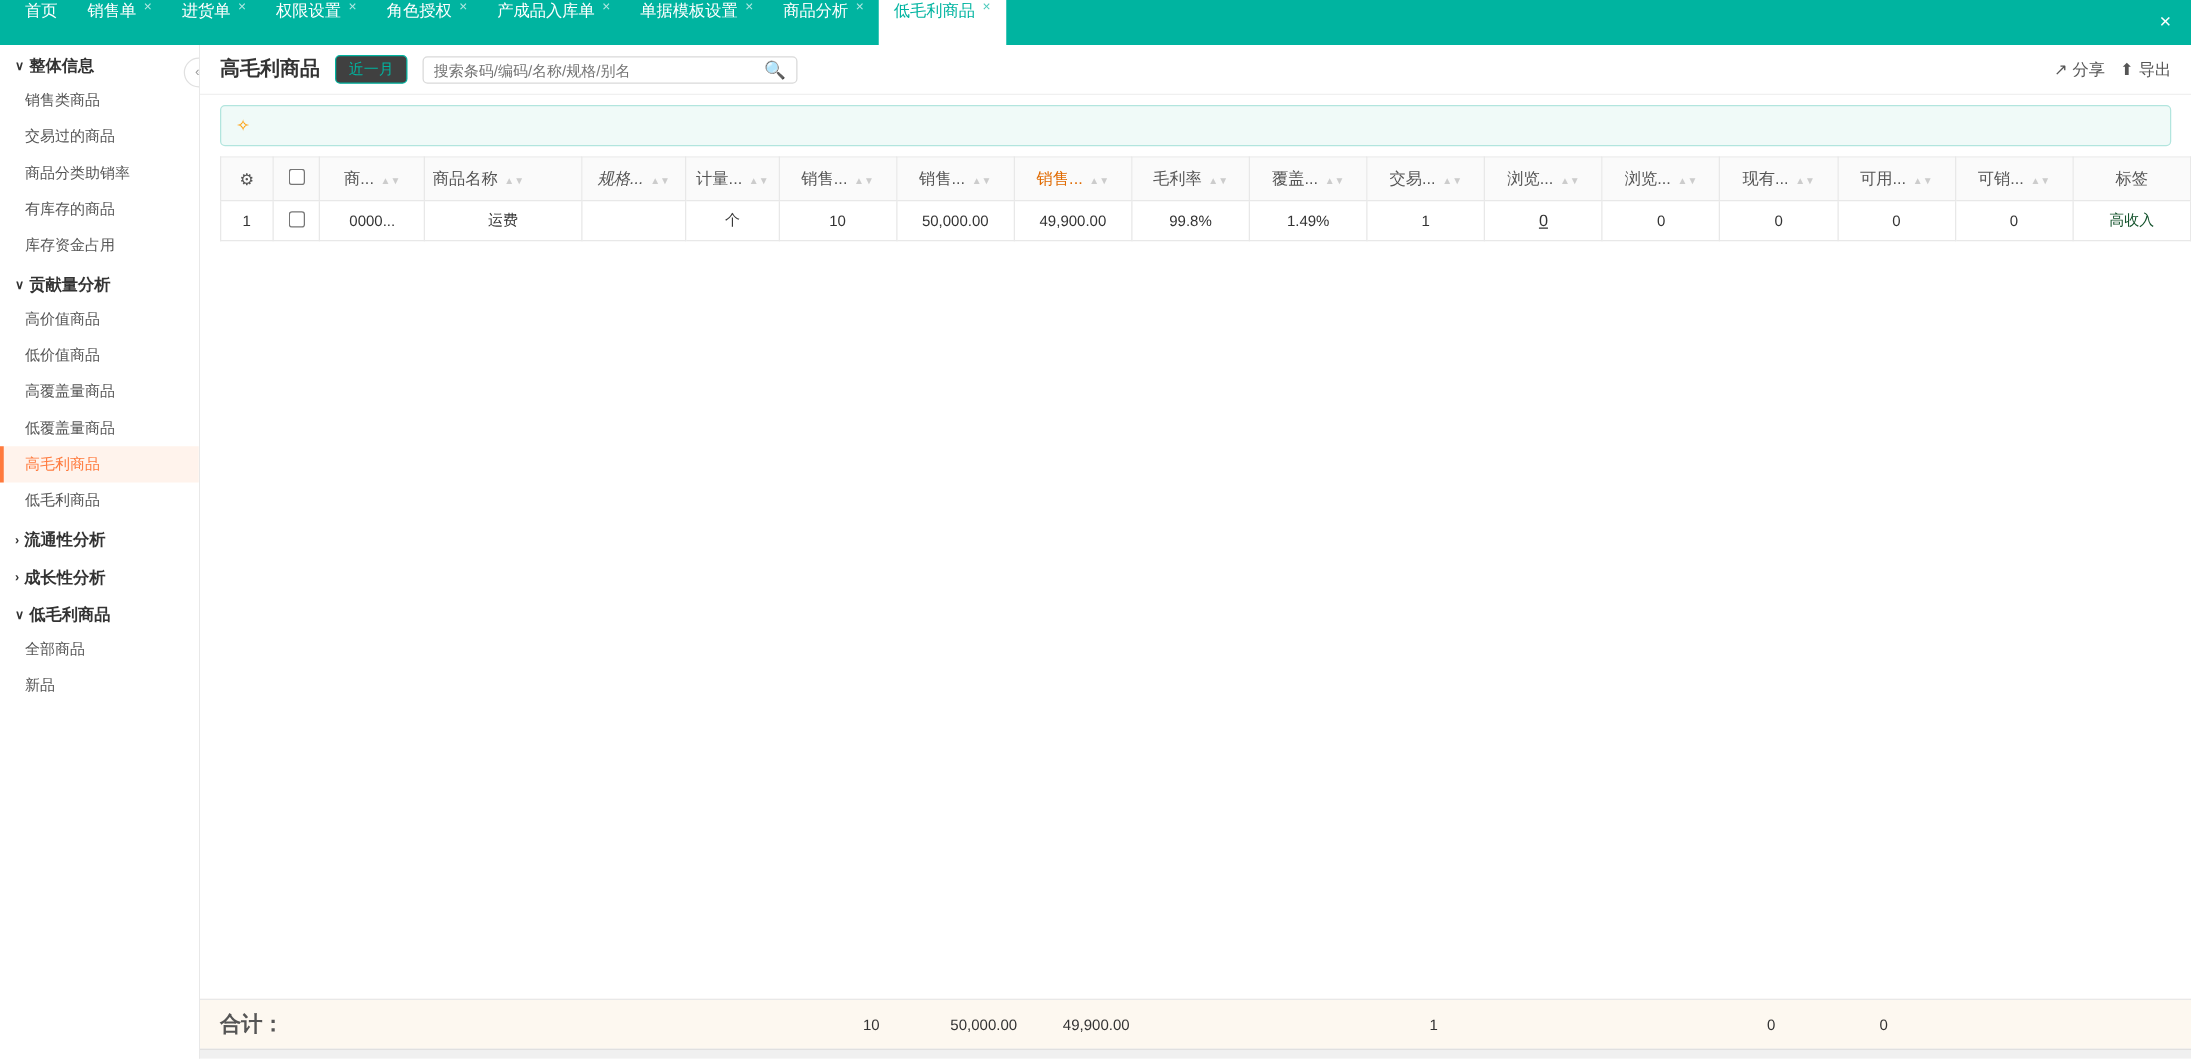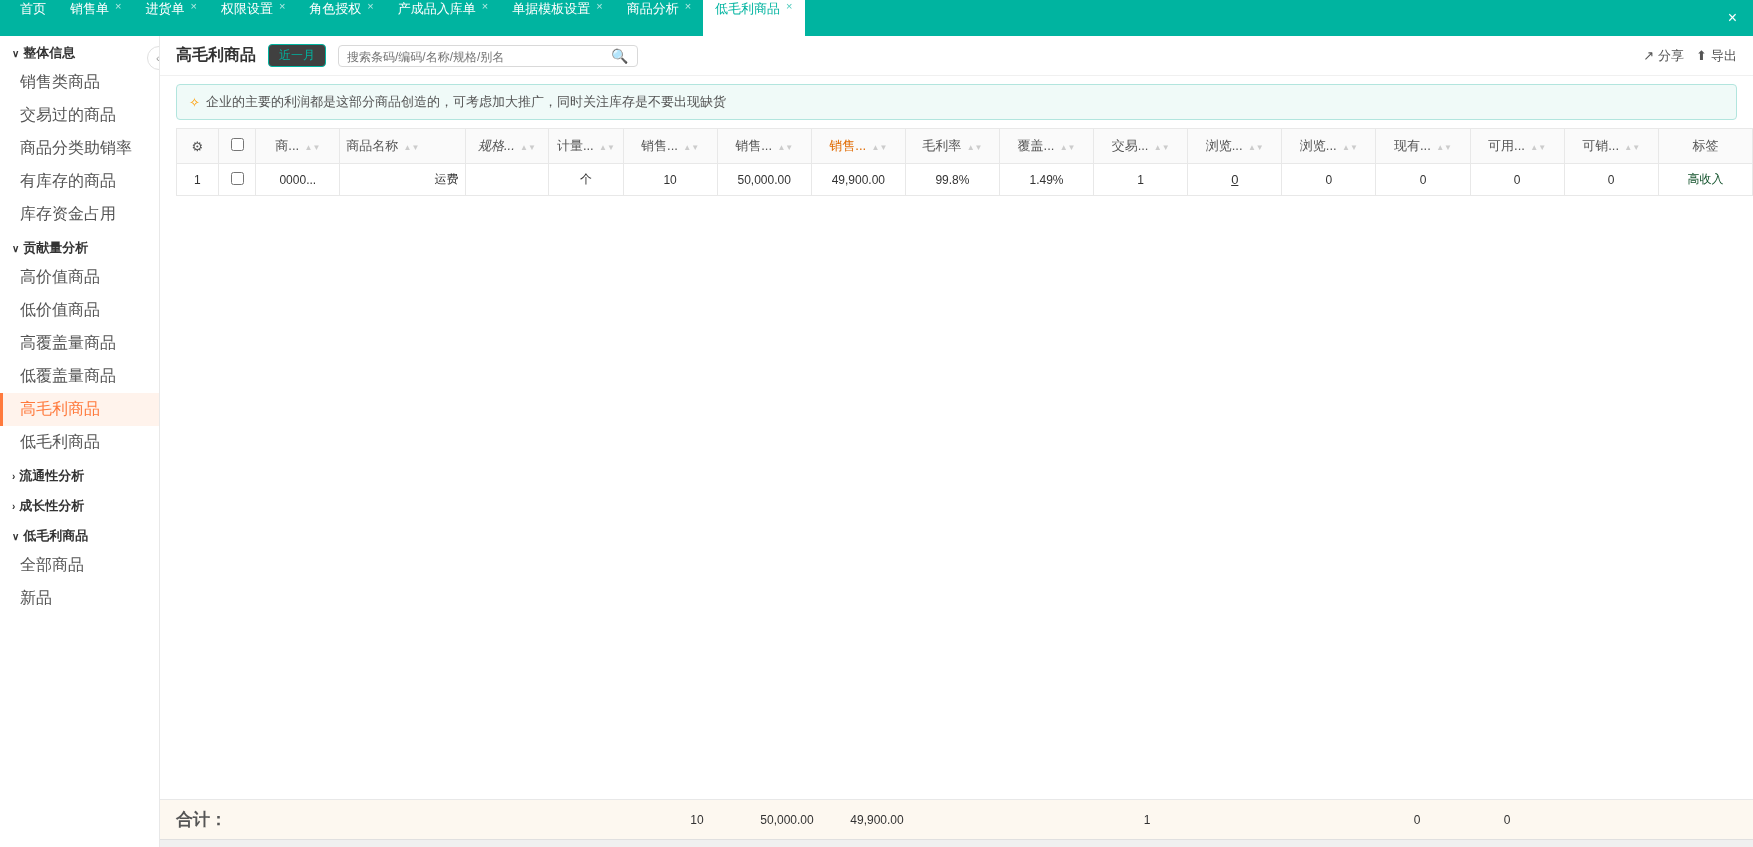--- a/index.html
+++ b/index.html
@@ -86,21 +86,21 @@
       cursor: pointer;
     }
     .sidebar-group-title .arrow {
       margin-right: 4px;
       font-size: 10px;
     }
     .sidebar-item {
       padding: 6px 12px 6px 20px;
       color: #555;
       cursor: pointer;
-      font-size: 16px;
+      font-size: 12px;
     }
     .sidebar-item.active {
       background: #fff3ec;
       color: #ff7a3d;
       border-left: 3px solid #ff7a3d;
       padding-left: 17px;
     }
 
     
     .content-area {
@@ -373,21 +373,20 @@
         </div>
         <div class="action-btn">
           <span>⬆</span>
           <span>导出</span>
         </div>
       </div>
     </div>
 
     <div class="info-banner">
       <span class="info-icon">✧</span>
-      <span>企业的主要的利润都是这部分商品创造的，可考虑加大推广，同时关注库存是不要出现缺货</span>
     </div>
 
     <div class="table-container">
       <table>
         <thead>
           <tr>
             <th class="col-num">
               <span>⚙</span>
             </th>
             <th class="col-checkbox">
@@ -456,21 +455,21 @@
             <th class="col-data">
               <span>标签</span>
             </th>
           </tr>
         </thead>
         <tbody id="table-body">
             <tr>
               <td>1</td>
               <td><input type="checkbox" style=""></td>
               <td>0000...</td>
-              <td style="text-align: right;">运费</td>
+              <td style="text-align: center;">运费</td>
               <td></td>
               <td>个</td>
               <td>10</td>
               <td>50,000.00</td>
               <td>49,900.00</td>
               <td>99.8%</td>
               <td>1.49%</td>
               <td>1</td>
               <td><span class="underline-link">0</span></td>
               <td>0</td>

